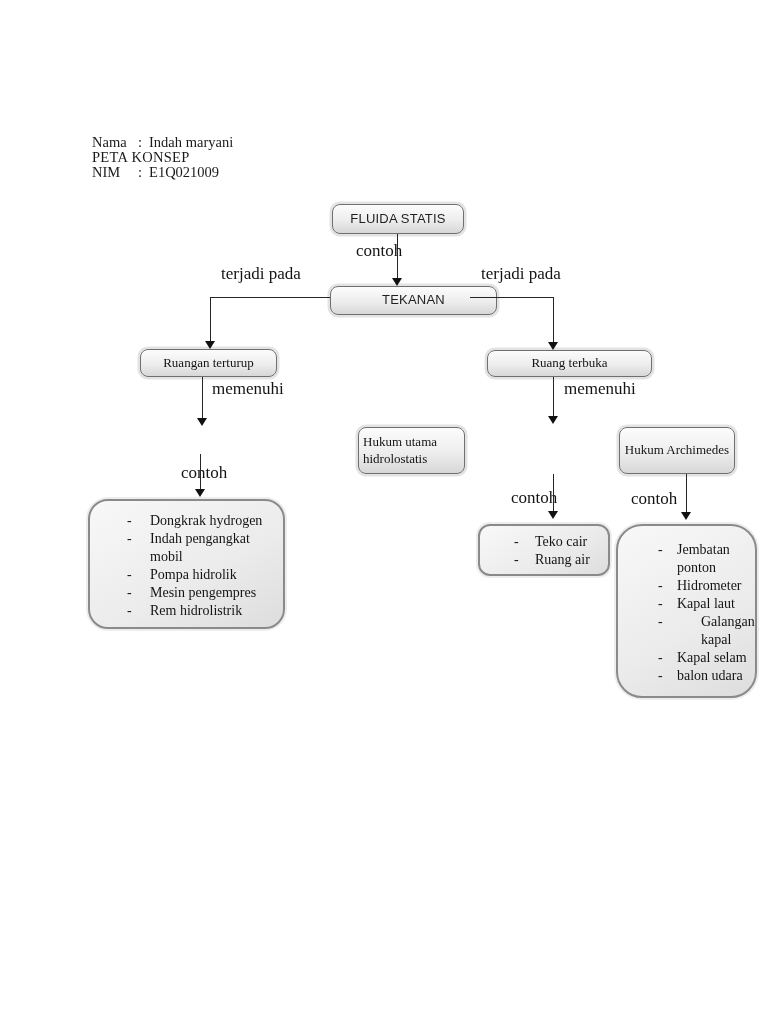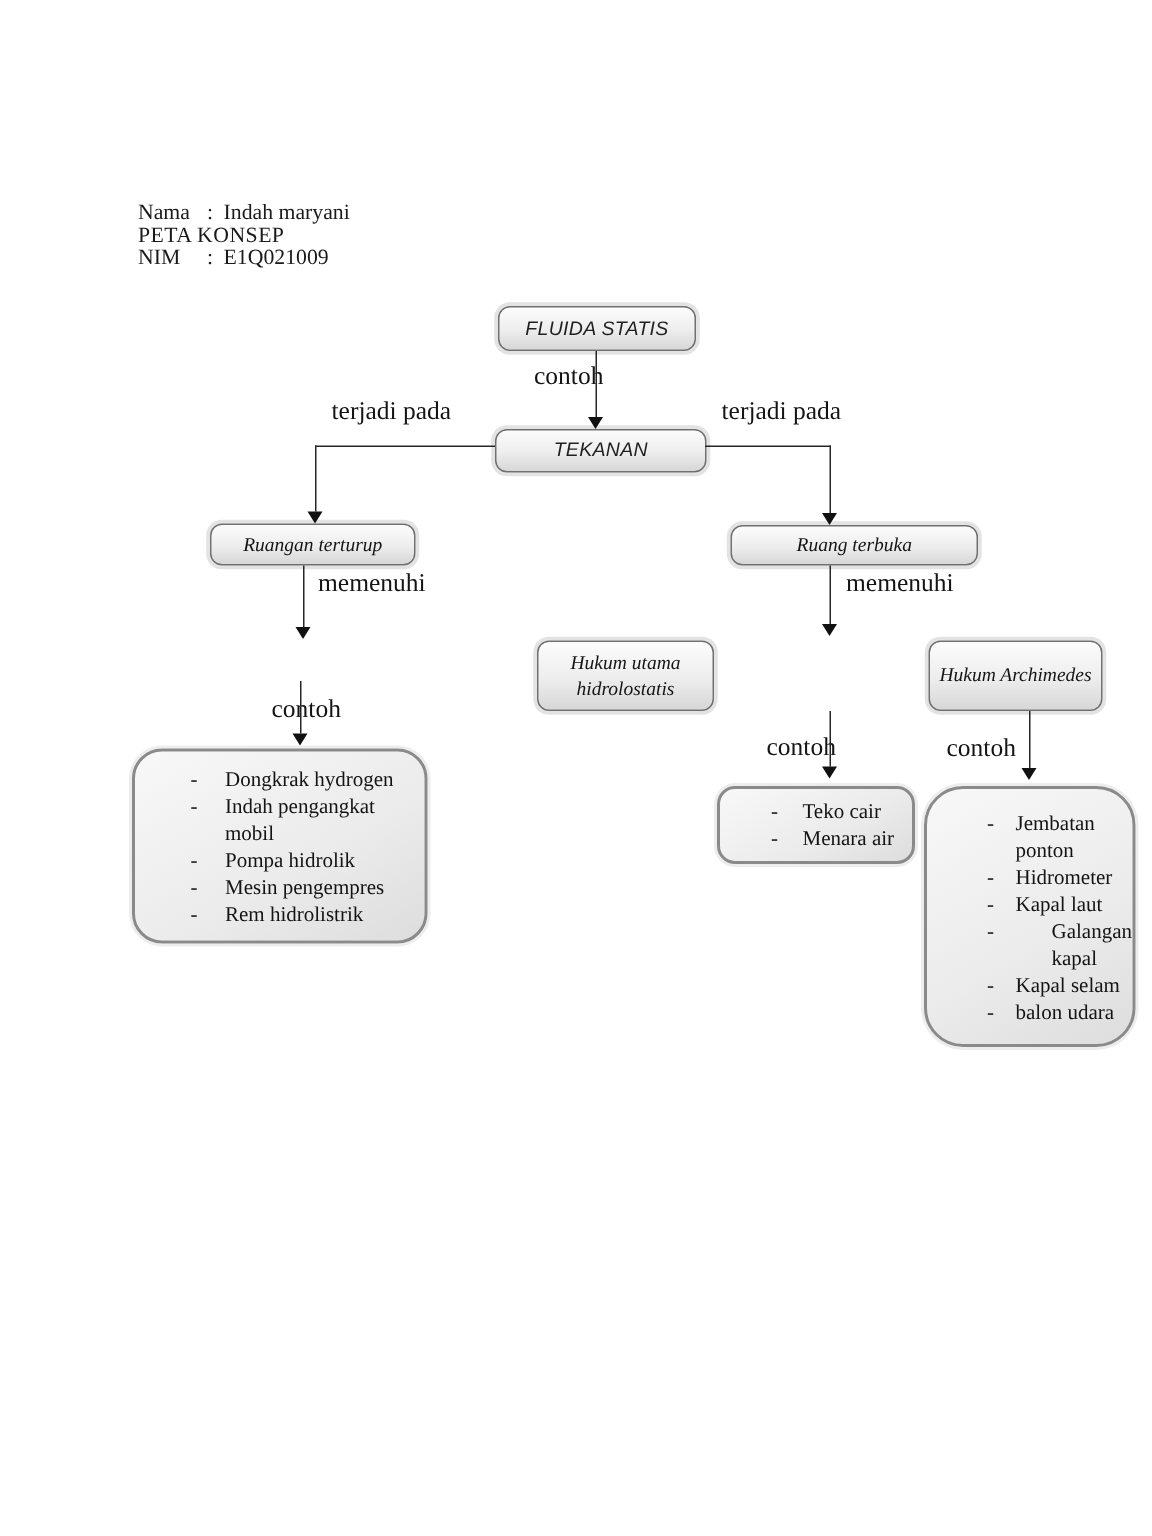--- a/index.html
+++ b/index.html
@@ -9,24 +9,24 @@
   }
   
   .hdr-row{position:absolute;left:92px;font-size:14.5px;white-space:nowrap;margin-top:43px;}
   .hdr-label{display:inline-block;width:46px;}
   .hdr-colon{display:inline-block;}
   .hdr-value{margin-left:7px;}
   .page-title{position:absolute;left:92px;font-size:14.5px;letter-spacing:.3px;}
   
   .node{
     position:absolute;display:flex;align-items:center;justify-content:center;
-    text-align:center;border:1.6px solid #6f6f6f;border-radius:8px;
+    text-align:left;border:1.6px solid #6f6f6f;border-radius:8px;
     background:linear-gradient(180deg,#fcfcfc 0%,#ededed 55%,#d7d7d7 100%);
     box-shadow:0 0 0 2.5px #e3e3e3;
-    box-sizing:border-box;line-height:1.25;font-style:italic;
+    box-sizing:border-box;line-height:1.25;
   }
   .node-sans{font-family:"Liberation Sans", sans-serif;font-size:13px;letter-spacing:.2px;color:#1f1f1f;}
   .node-serif{font-size:13px;color:#141414;}
   
   .listbox{
     position:absolute;border:2px solid #8a8a8a;
     background:linear-gradient(150deg,#f8f8f8 0%,#ebebeb 60%,#dddddd 100%);
     box-shadow:0 0 0 2px #ededed;
     box-sizing:border-box;font-size:14px;line-height:18px;color:#141414;
   }
@@ -52,28 +52,28 @@
   <div class="hdr-row" style="top:91px;">
     <span class="hdr-label">Nama</span><span class="hdr-colon">:</span><span class="hdr-value">Indah maryani</span>
   </div>
   <div class="hdr-row" style="top:121px;">
     <span class="hdr-label">NIM</span><span class="hdr-colon">:</span><span class="hdr-value">E1Q021009</span>
   </div>
   <div class="page-title" style="top:149px;">PETA KONSEP</div>
 
   <div class="node node-sans" style="left:332px;top:204px;width:132px;height:30px;">FLUIDA STATIS</div>
 
-  <div class="node node-sans" style="left:330px;top:286px;width:141px;height:29px;">TEKANAN</div>
+  <div class="node node-sans" style="left:330px;top:286px;width:167px;height:29px;">TEKANAN</div>
 
   <div class="node node-serif" style="left:140px;top:349px;width:137px;height:28px;">Ruangan terturup</div>
 
 
   <div class="node node-serif" style="left:487px;top:350px;width:165px;height:27px;">Ruang terbuka</div>
 
-  <div class="node node-serif" style="left:358px;top:427px;width:118px;height:47px;padding:2px 4px;">Hukum utama hidrolostatis</div>
+  <div class="node node-serif" style="left:358px;top:427px;width:107px;height:47px;padding:2px 4px;">Hukum utama hidrolostatis</div>
 
 
   <div class="node node-serif" style="left:619px;top:427px;width:116px;height:47px;padding:2px 4px;">Hukum Archimedes</div>
 
   <div class="listbox" style="left:88px;top:499px;width:197px;height:130px;border-radius:20px;padding:11px 8px 0 37px;">
     <div class="list-row">
       <span class="dash" style="width:23px;">-</span>
       <span class="itxt">Dongkrak hydrogen</span>
     </div>
     <div class="list-row">
@@ -94,21 +94,21 @@
     </div>
   </div>
 
   <div class="listbox" style="left:478px;top:524px;width:132px;height:52px;border-radius:12px;padding:7px 4px 0 34px;">
     <div class="list-row">
       <span class="dash" style="width:21px;">-</span>
       <span class="itxt">Teko cair</span>
     </div>
     <div class="list-row">
       <span class="dash" style="width:21px;">-</span>
-      <span class="itxt">Menara air</span>
+      <span class="itxt">Ruang air</span>
     </div>
   </div>
 
   <div class="listbox" style="left:616px;top:524px;width:141px;height:174px;border-radius:26px;padding:15px 2px 0 40px;">
     <div class="list-row">
       <span class="dash" style="width:19px;">-</span>
       <span class="itxt" style="max-width:80px;">Jembatan ponton</span>
     </div>
     <div class="list-row">
       <span class="dash" style="width:19px;">-</span>

